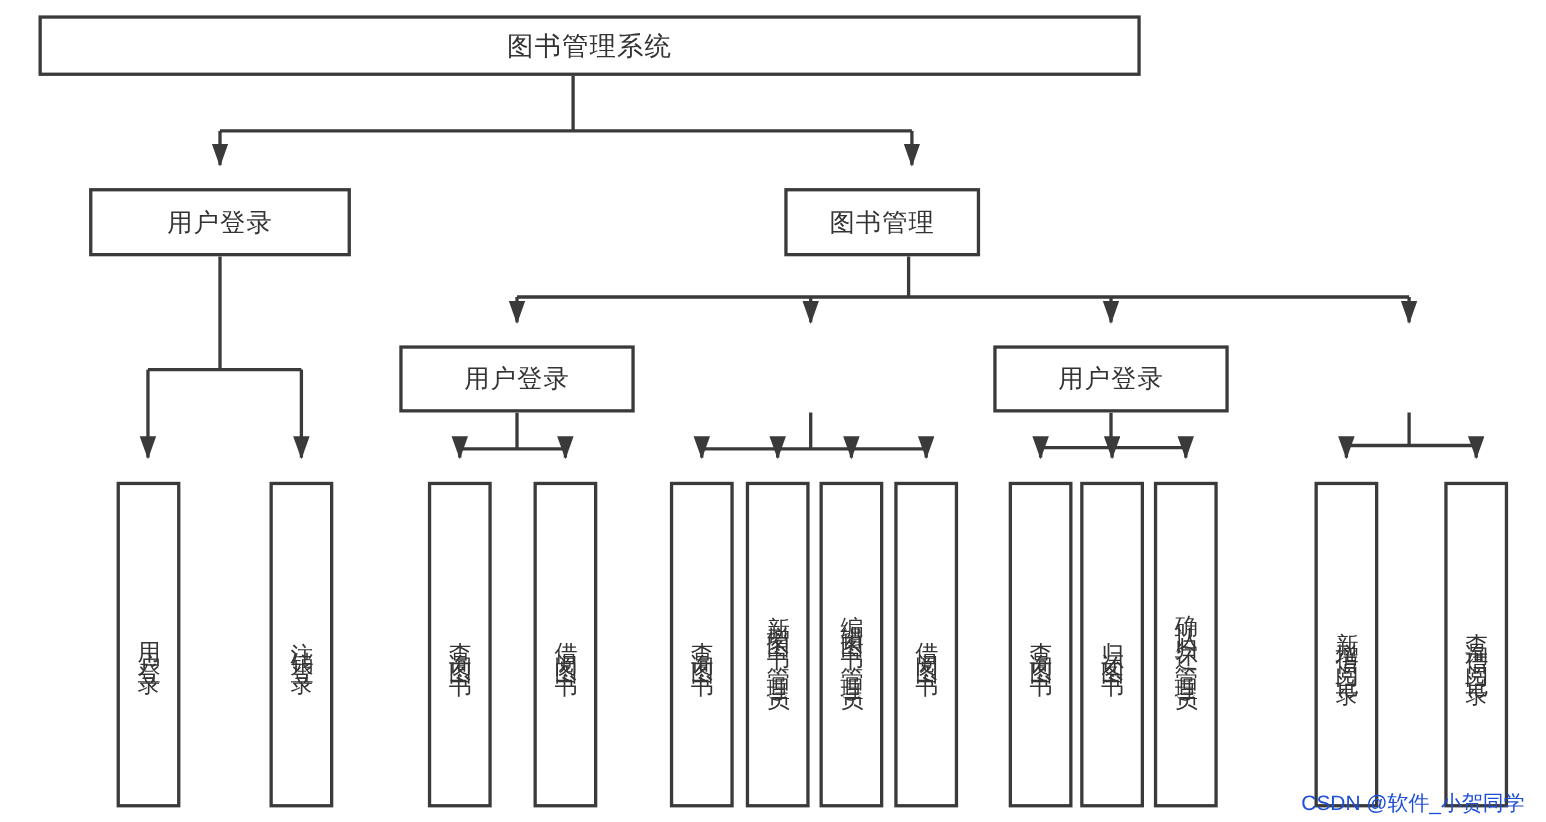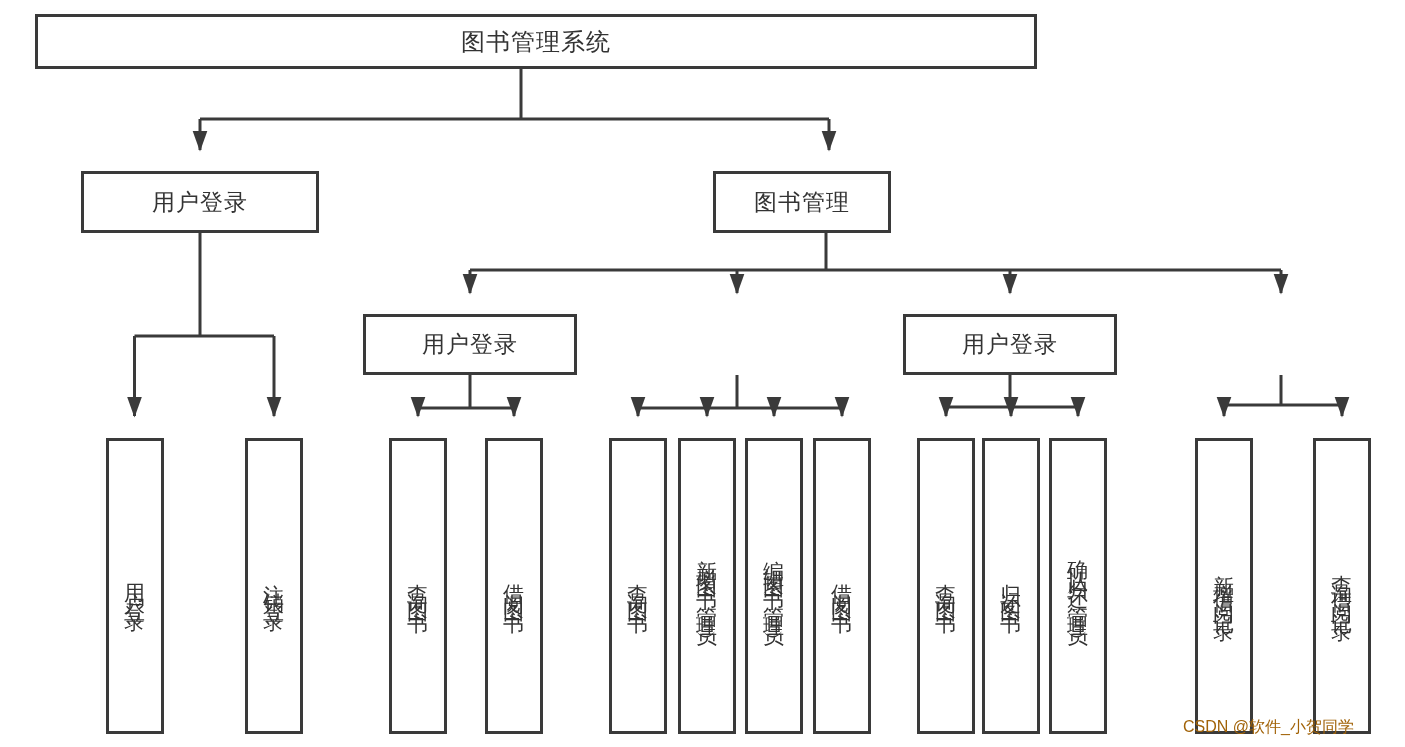--- a/index.html
+++ b/index.html
@@ -33,22 +33,22 @@
     text-orientation: mixed;
     font-size: 21px;
     line-height: 1;
     letter-spacing: 0.45em;
     white-space: nowrap;
   }
   .watermark {
     position: absolute;
     left: 1183px;
     top: 717px;
-    font-size: 16px;
-    color: #a16207;
+    font-size: 19px;
+    color: #1d4ed8;
     white-space: nowrap;
   }
 </style>
 </head>
 <body>
 
 <div id="stage">
 
   <svg id="connectors" viewBox="0 0 1405 747" xmlns="http://www.w3.org/2000/svg">
     <defs>

